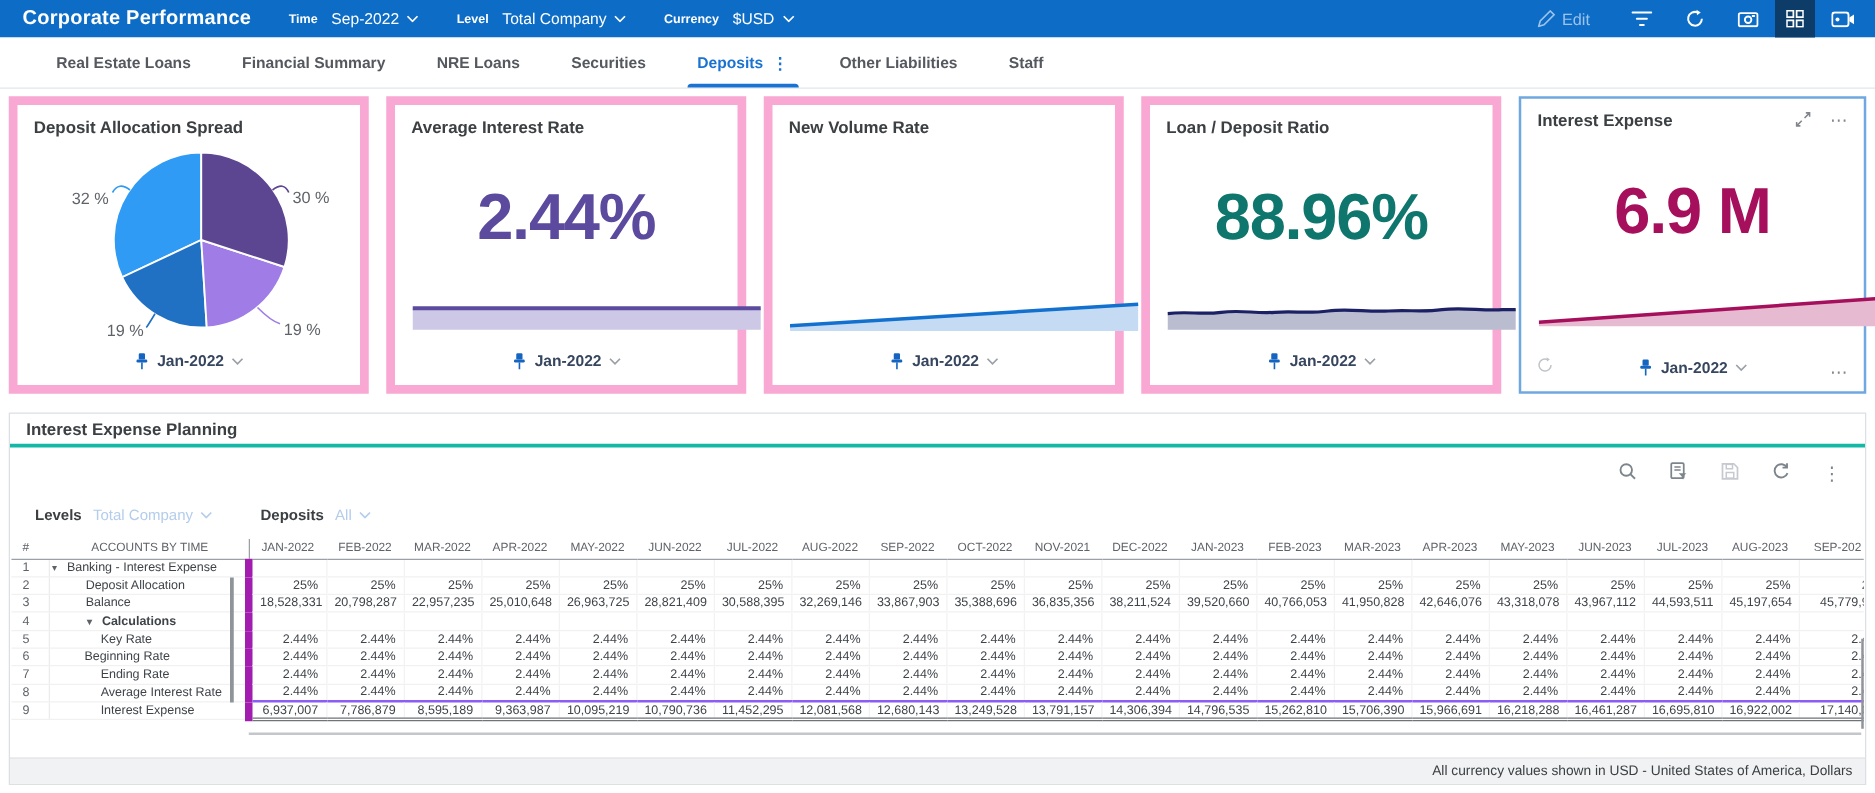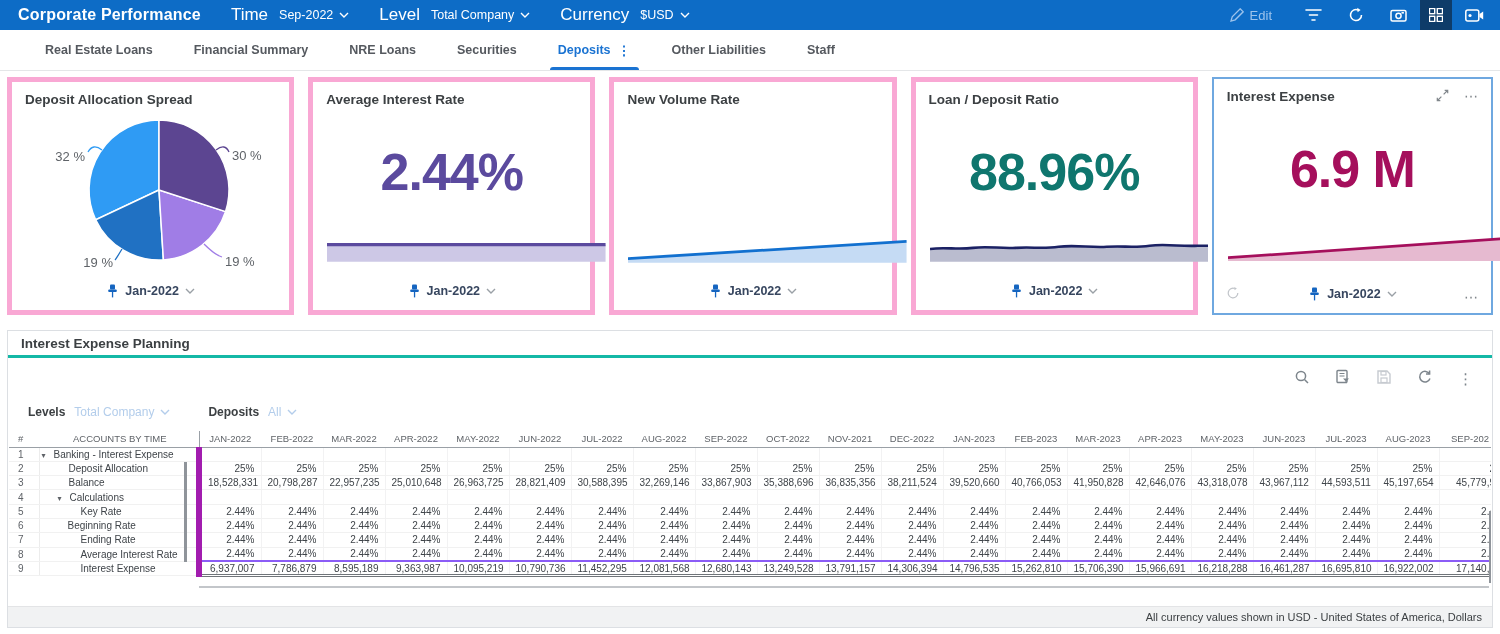--- a/index.html
+++ b/index.html
@@ -3,42 +3,42 @@
 <meta charset="utf-8">
 <style>
   * { margin:0; padding:0; box-sizing:border-box; }
   html,body { width:1500px; height:634px; overflow:hidden; background:#fff;
     font-family:"Liberation Sans", sans-serif; }
 
   
   .appbar { height:30px; background:#0d6cc6; display:flex; align-items:center; color:#fff; }
   .app-title { margin-left:18px; font-size:16px; font-weight:700; letter-spacing:.2px; }
   .hfilter { display:flex; align-items:center; margin-left:30px; cursor:pointer; }
-  .hfilter .hlbl { font-size:17px; font-weight:400; margin-right:11px; }
+  .hfilter .hlbl { font-size:10px; font-weight:700; margin-right:11px; }
   .hfilter .hval { font-size:12.5px; font-weight:400; display:flex; align-items:center; gap:6px; }
   .chev { width:10px; height:6px; }
   .appbar-right { margin-left:auto; display:flex; align-items:center; height:100%; }
   .hicon { display:flex; align-items:center; gap:6px; margin-right:13px; margin-left:13px; cursor:pointer; }
   .edit-group { color:#9cc3ec; font-size:13px; display:flex; align-items:center; gap:6px; margin-right:20px; cursor:pointer; }
   .grid-btn { width:32px; height:30px; background:#0e3c69; display:flex; align-items:center; justify-content:center; cursor:pointer; }
   .appbar svg { display:block; }
 
   
   .tabbar { height:41px; display:flex; align-items:stretch; padding-left:45px; gap:41px;
     border-bottom:1px solid #e4e6e8; background:#fff; }
   .tab { display:flex; align-items:center; font-size:12.5px; font-weight:600; color:#55595f;
     position:relative; cursor:pointer; gap:7px; }
   .tab.active { color:#1a73d2; }
   .tab.active::after { content:""; position:absolute; left:-8px; right:-8px; bottom:0; height:3px;
     background:#1a73d2; border-radius:3px 3px 0 0; }
   .kebab { color:#1a73d2; font-size:13px; font-weight:700; letter-spacing:0; }
 
   
   .cards { display:flex; gap:14px; margin:6px 7px 0; }
-  .card { flex:1; height:238px; border:5px solid #f9a8d4; background:#fff; position:relative; }
+  .card { flex:1; height:238px; border:7px solid #f9a8d4; background:#fff; position:relative; }
   .card.selected { border:2px solid #6fa8e0; }
   .card-title { padding:10px 13px 0; font-size:13.5px; font-weight:700; color:#3c4043; }
   .kpi-value { position:absolute; top:60px; left:0; right:0; text-align:center;
     font-size:52px; font-weight:700; letter-spacing:-1px; }
   .spark { position:absolute; left:14px; right:14px; top:153px; height:30px; }
   .card-foot { position:absolute; bottom:8px; left:0; right:0; height:22px; display:flex;
     align-items:center; justify-content:center; gap:6px; font-size:12.5px; font-weight:600;
     color:#37465f; cursor:pointer; }
   .card-corner-tr { position:absolute; top:10px; right:12px; display:flex; gap:15px; align-items:center; color:#80868b; }
   .dots-h { font-size:14px; color:#80868b; letter-spacing:1px; line-height:8px; cursor:pointer; }
@@ -483,21 +483,21 @@
             <td class="val">41,950,828</td>
             <td class="val">42,646,076</td>
             <td class="val">43,318,078</td>
             <td class="val">43,967,112</td>
             <td class="val">44,593,511</td>
             <td class="val">45,197,654</td>
             <td class="val">45,779,9</td>
           </tr>
           <tr>
             <td class="num">4</td>
-            <td class="acct" style="padding-left: 18px;"><span class="tgl">▾</span><span>Calculations</span></td>
+            <td class="acct" style="padding-left: 30px; font-weight: bold;"><span class="tgl">▾</span><span>Calculations</span></td>
             <td class="val"></td>
             <td class="val"></td>
             <td class="val"></td>
             <td class="val"></td>
             <td class="val"></td>
             <td class="val"></td>
             <td class="val"></td>
             <td class="val"></td>
             <td class="val"></td>
             <td class="val"></td>

